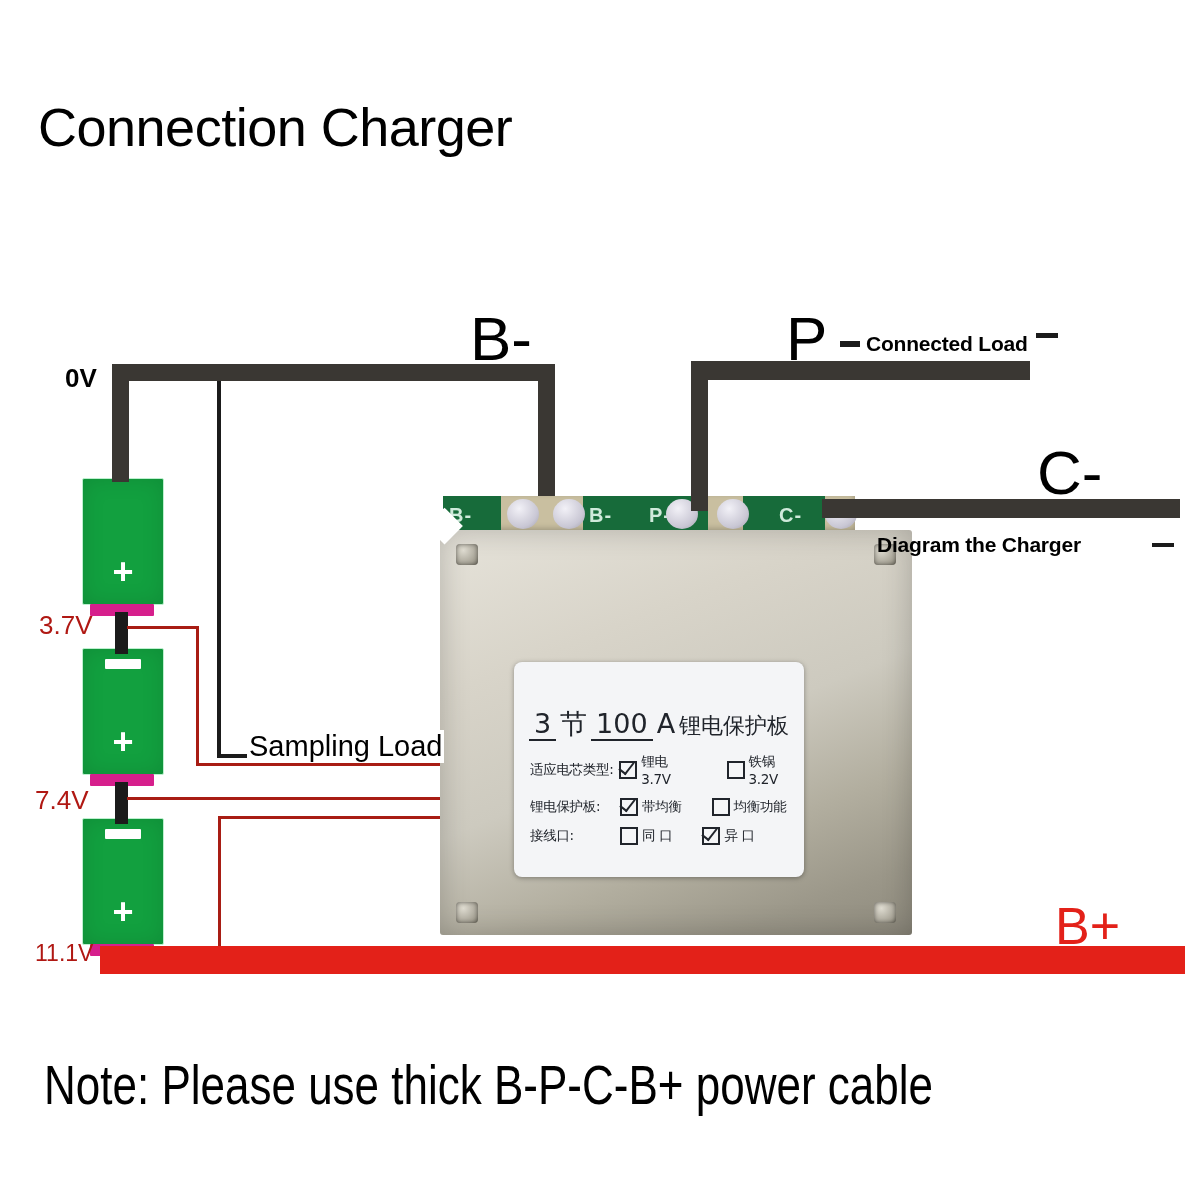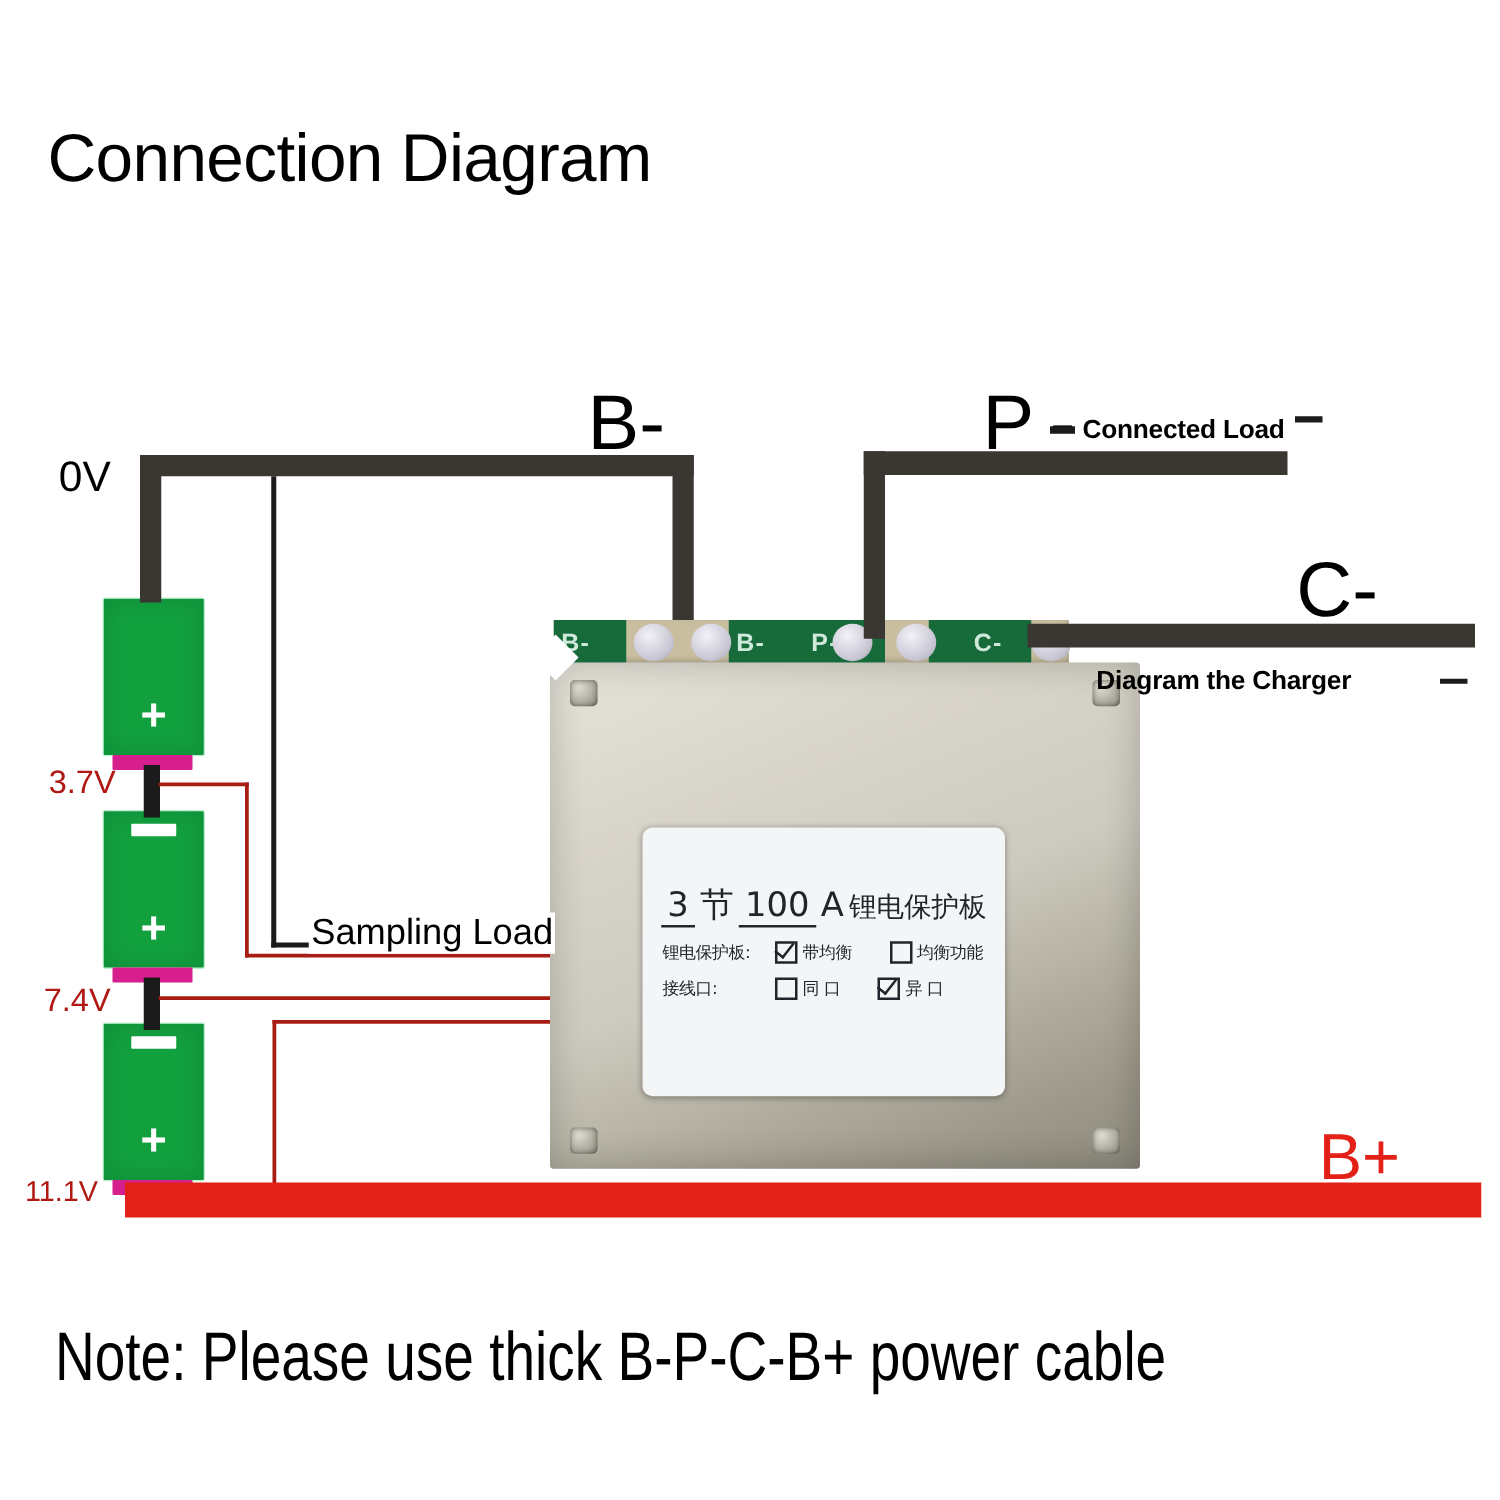--- a/index.html
+++ b/index.html
@@ -56,21 +56,21 @@
   .cb.on:after{content:"";position:absolute;left:1px;top:-4px;width:7px;height:13px;
       border-right:2px solid #20242b;border-bottom:2px solid #20242b;
       transform:rotate(38deg);}
   .gap{width:26px;}
   
   .vlab{color:#b01813;font-size:26px;font-weight:400;}
 </style>
 </head>
 <body>
 
-<div class="abs" id="title">Connection Diagram</div>
+<div class="abs" id="title">Connection Charger</div>
 
 <div class="abs cell" style="left:82px;top:478px;width:80px;height:125px;">
   <span class="plus">+</span>
 </div>
 <div class="abs cap" style="left:90px;top:604px;width:64px;height:12px;"></div>
 
 <div class="abs cell" style="left:82px;top:648px;width:80px;height:125px;">
   <span class="minus"></span>
   <span class="plus">+</span>
 </div>
@@ -78,24 +78,24 @@
 
 <div class="abs cell" style="left:82px;top:818px;width:80px;height:125px;">
   <span class="minus"></span>
   <span class="plus">+</span>
 </div>
 <div class="abs cap" style="left:90px;top:944px;width:64px;height:12px;"></div>
 
 <div class="abs wire-thin" style="left:115px;top:612px;width:13px;height:42px;"></div>
 <div class="abs wire-thin" style="left:115px;top:782px;width:13px;height:42px;"></div>
 
-<div class="abs" style="left:47px;top:363px;font-size:34px;font-weight:normal;">0V</div>
+<div class="abs" style="left:65px;top:363px;font-size:26px;font-weight:bold;">0V</div>
 <div class="abs vlab" style="left:39px;top:610px;">3.7V</div>
 <div class="abs vlab" style="left:35px;top:785px;">7.4V</div>
-<div class="abs vlab" style="left:20px;top:940px;font-size:23px;">11.1V</div>
+<div class="abs vlab" style="left:35px;top:940px;font-size:23px;">11.1V</div>
 
 <div class="abs wire-blk" style="left:112px;top:364px;width:17px;height:118px;"></div>
 <div class="abs wire-blk" style="left:112px;top:364px;width:443px;height:17px;"></div>
 <div class="abs wire-blk" style="left:538px;top:364px;width:17px;height:150px;"></div>
 
 <div class="abs wire-thin" style="left:217px;top:381px;width:4px;height:377px;"></div>
 <div class="abs wire-thin" style="left:217px;top:754px;width:224px;height:4px;"></div>
 
 <div class="abs wire-smpl" style="left:196px;top:626px;width:3px;height:140px;"></div>
 <div class="abs wire-smpl" style="left:127px;top:626px;width:72px;height:3px;"></div>
@@ -134,20 +134,28 @@
 
   <div class="abs" id="sticker" style="left:74px;top:132px;width:290px;height:215px;">
     <div id="sticker-title">
       <span class="u">3</span>
       <span>节</span>
       <span class="u">100</span>
       <span>A</span>
       <span class="sm">锂电保护板</span>
     </div>
 
+    <div class="srow">
+      <span class="lbl">适应电芯类型:</span>
+      <span class="cb on"></span>
+      <span>锂电3.7V</span>
+      <span class="gap"></span>
+      <span class="cb"></span>
+      <span>铁锅3.2V</span>
+    </div>
 
     <div class="srow">
       <span class="lbl">锂电保护板:</span>
       <span class="cb on"></span>
       <span>带均衡</span>
       <span class="gap"></span>
       <span class="cb"></span>
       <span>均衡功能</span>
     </div>
 

